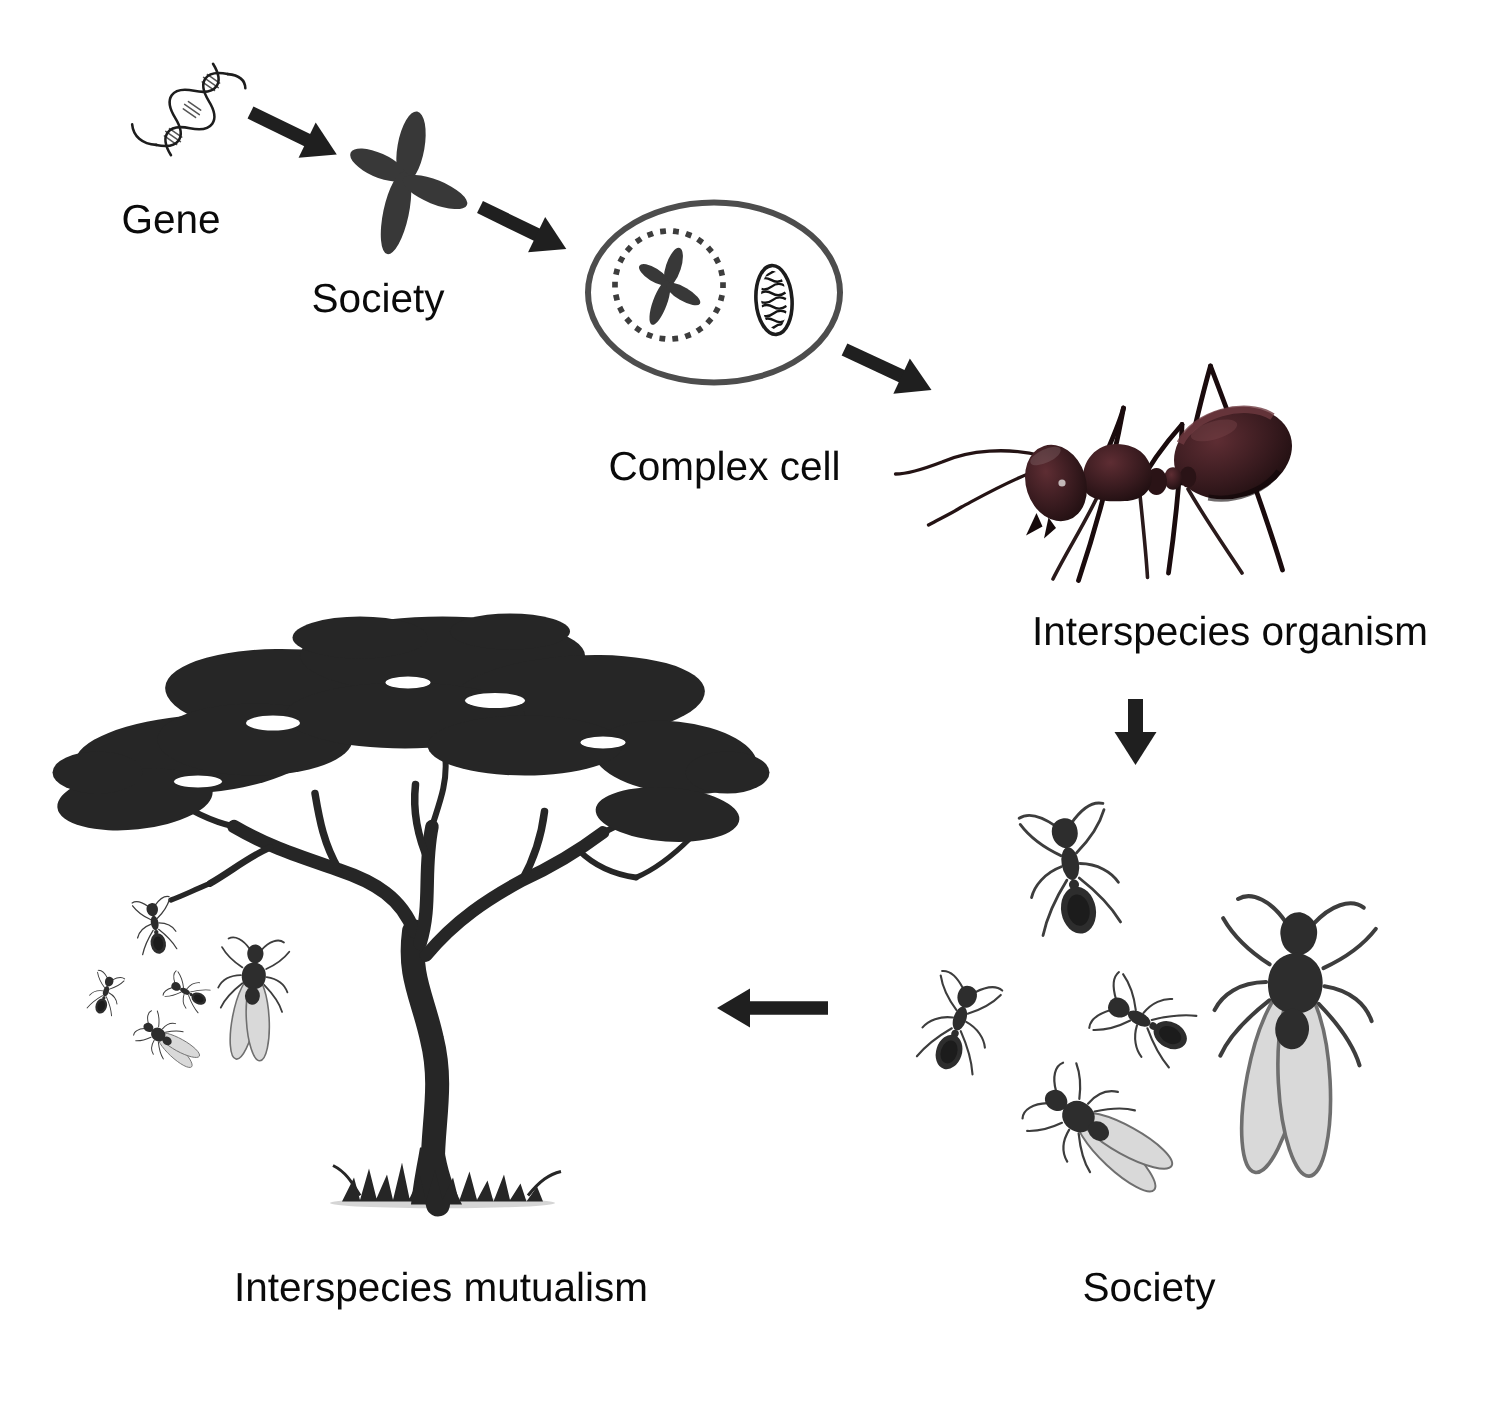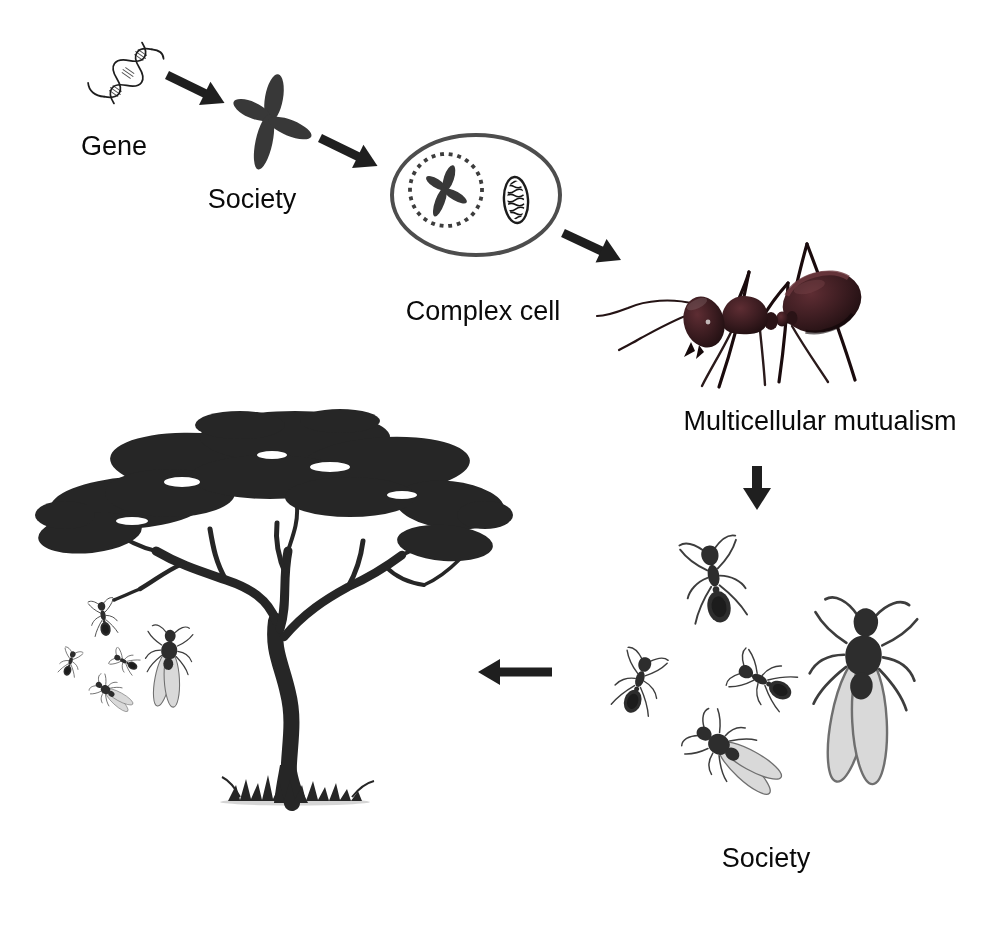--- a/index.html
+++ b/index.html
@@ -133,21 +133,21 @@
     <path d="M130,86 C128,68 140,58 152,58 C168,58 176,68 176,80 C176,90 168,96 158,96 C144,97 132,95 130,86 Z" fill="url(#antg)"></path>
 
     <g transform="rotate(-18 112 84)">
       <ellipse cx="112" cy="84" rx="20" ry="26" fill="url(#antg)"></ellipse>
     </g>
     <path d="M99,104 L92,119 L103,113 Z" fill="#160a0b"></path>
     <path d="M107,107 L104,121 L112,114 Z" fill="#160a0b"></path>
     <circle cx="116" cy="84" r="2.4" fill="#cfc9c9" opacity="0.9"></circle>
     <ellipse cx="105" cy="66" rx="11" ry="4.5" fill="#8a6f74" opacity="0.35" transform="rotate(-25 105 66)"></ellipse>
   </svg>
-  <div class="lbl" style="left:820px;top:406px;">Multicellular mutualism</div>
+  <div class="lbl" style="left:820px;top:406px;">Interspecies organism</div>
 
   <svg class="arrow" style="left:757px;top:452px;width:44px;transform:rotate(90deg);" viewBox="0 0 44 28">
     <rect x="0" y="9" width="24" height="10"></rect>
       <polygon points="22,0 44,14 22,28"></polygon>
   </svg>
 
   <svg class="abs" style="left:593px;top:532px;" width="320" height="272" viewBox="0 0 320 272">
     <defs>
 
       <g id="w">
@@ -256,14 +256,15 @@
       <path d="M198,416 L206,400 L210,415 L216,394 L221,414 L228,398 L232,415 L238,390 L243,414 L250,399 L254,416 L260,395 L265,415 L272,400 L276,416 L283,396 L288,415 L295,402 L299,416 L306,398 L310,415 L317,404 L321,416 L328,406 L332,416 Z"></path>
       <path d="M210,412 C204,402 200,396 192,392" stroke="#262626" stroke-width="2" fill="none"></path>
       <path d="M322,412 C330,402 336,398 344,396" stroke="#262626" stroke-width="2" fill="none"></path>
     </g>
   </svg>
 
   <svg class="abs" style="left:50px;top:596px;" width="141" height="120" viewBox="0 0 320 272">
     <use href="#soc-scene"></use>
   </svg>
 
+  <div class="lbl" style="left:294px;top:843px;">Interspecies mutualism</div>
 
 </div>
 
 </body></html>

